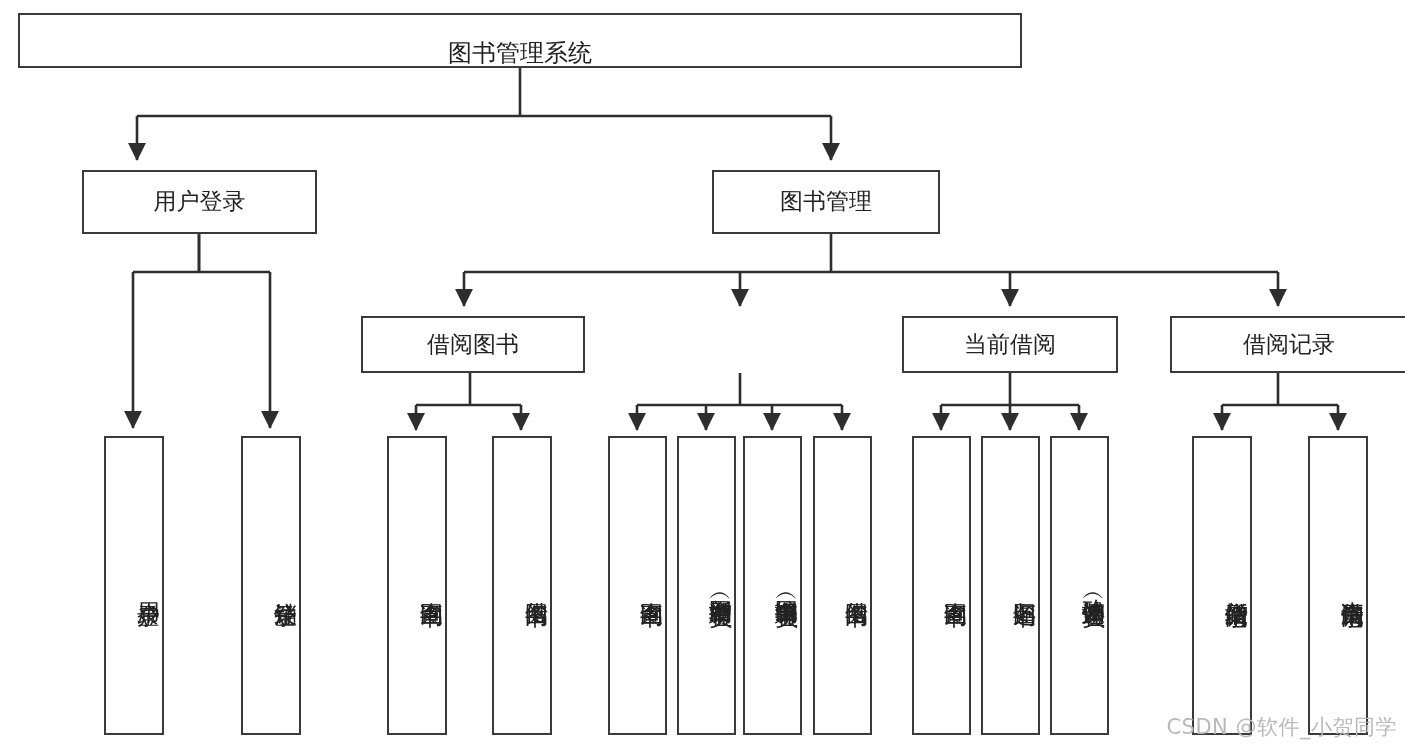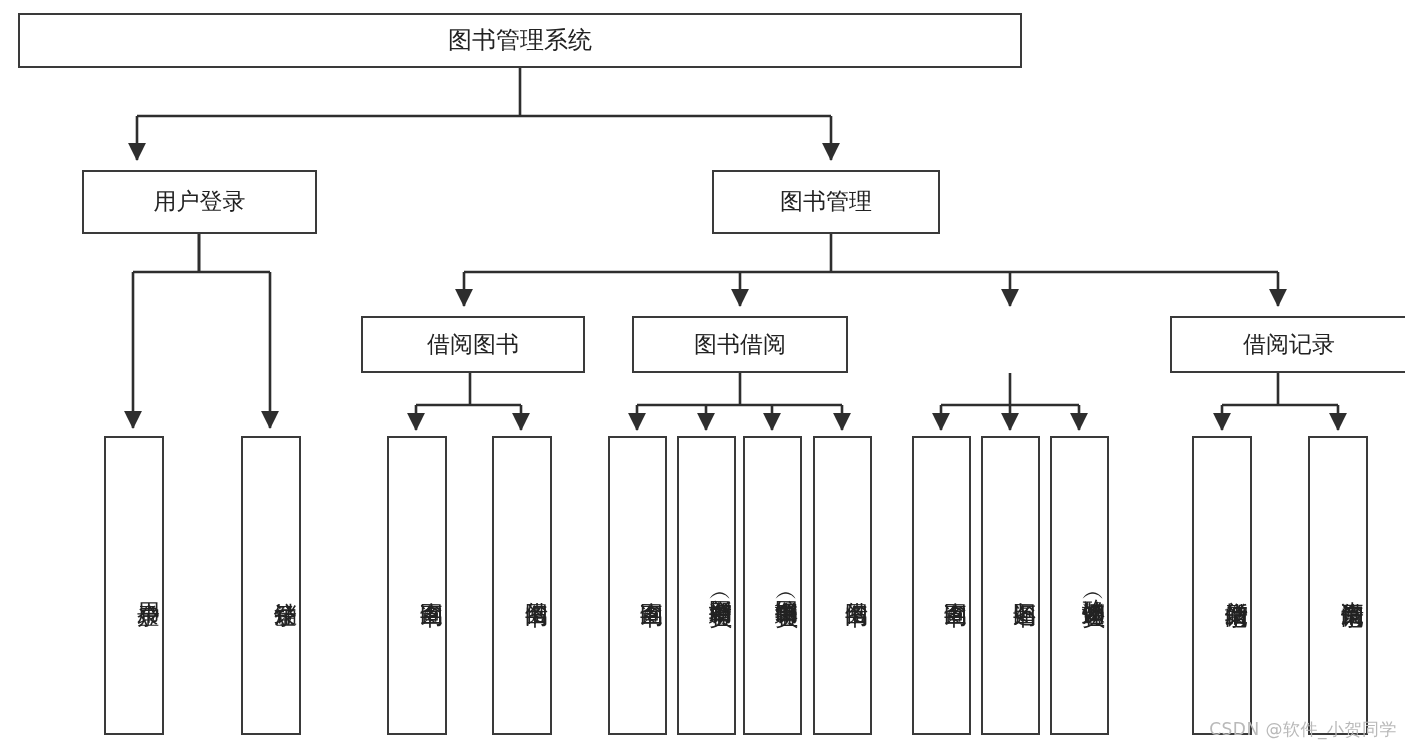--- a/index.html
+++ b/index.html
@@ -51,26 +51,27 @@
     align-items: flex-start;
     justify-content: center;
   }
   .node.vert .vlabel {
     writing-mode: vertical-rl;
     text-orientation: upright;
     white-space: nowrap;
   }
   .node.root {
     font-size: 24px;
+    align-items: flex-end;
   }
   #watermark {
     position: absolute;
     right: 8px;
     bottom: 6px;
-    font-size: 17px;
+    font-size: 21px;
     color: #b9b9b9;
     letter-spacing: 0.5px;
     user-select: none;
   }
 </style>
 </head>
 <body>
 
 <div id="diagram-canvas">
 
@@ -134,22 +135,22 @@
   <div class="node horiz" style="left:82px; top:170px; width:235px; height:64px;">
     <span>用户登录</span>
   </div>
   <div class="node horiz" style="left:712px; top:170px; width:228px; height:64px;">
     <span>图书管理</span>
   </div>
 
   <div class="node horiz" style="left:361px; top:316px; width:224px; height:57px;">
     <span>借阅图书</span>
   </div>
-  <div class="node horiz" style="left:632px; top:316px; width:216px; height:57px;">
-    <span>图书借阅</span>
+  <div class="node horiz" style="left:902px; top:316px; width:216px; height:57px;">
+    <span>当前借阅</span>
   </div>
   <div class="node horiz" style="left:1170px; top:316px; width:238px; height:57px;">
     <span>借阅记录</span>
   </div>
 
   <div class="node vert" style="left:104px; top:436px; width:60px; height:299px;">
     <span class="vlabel">用户登录</span>
   </div>
   <div class="node vert" style="left:241px; top:436px; width:60px; height:299px;">
     <span class="vlabel">注销登录</span>

